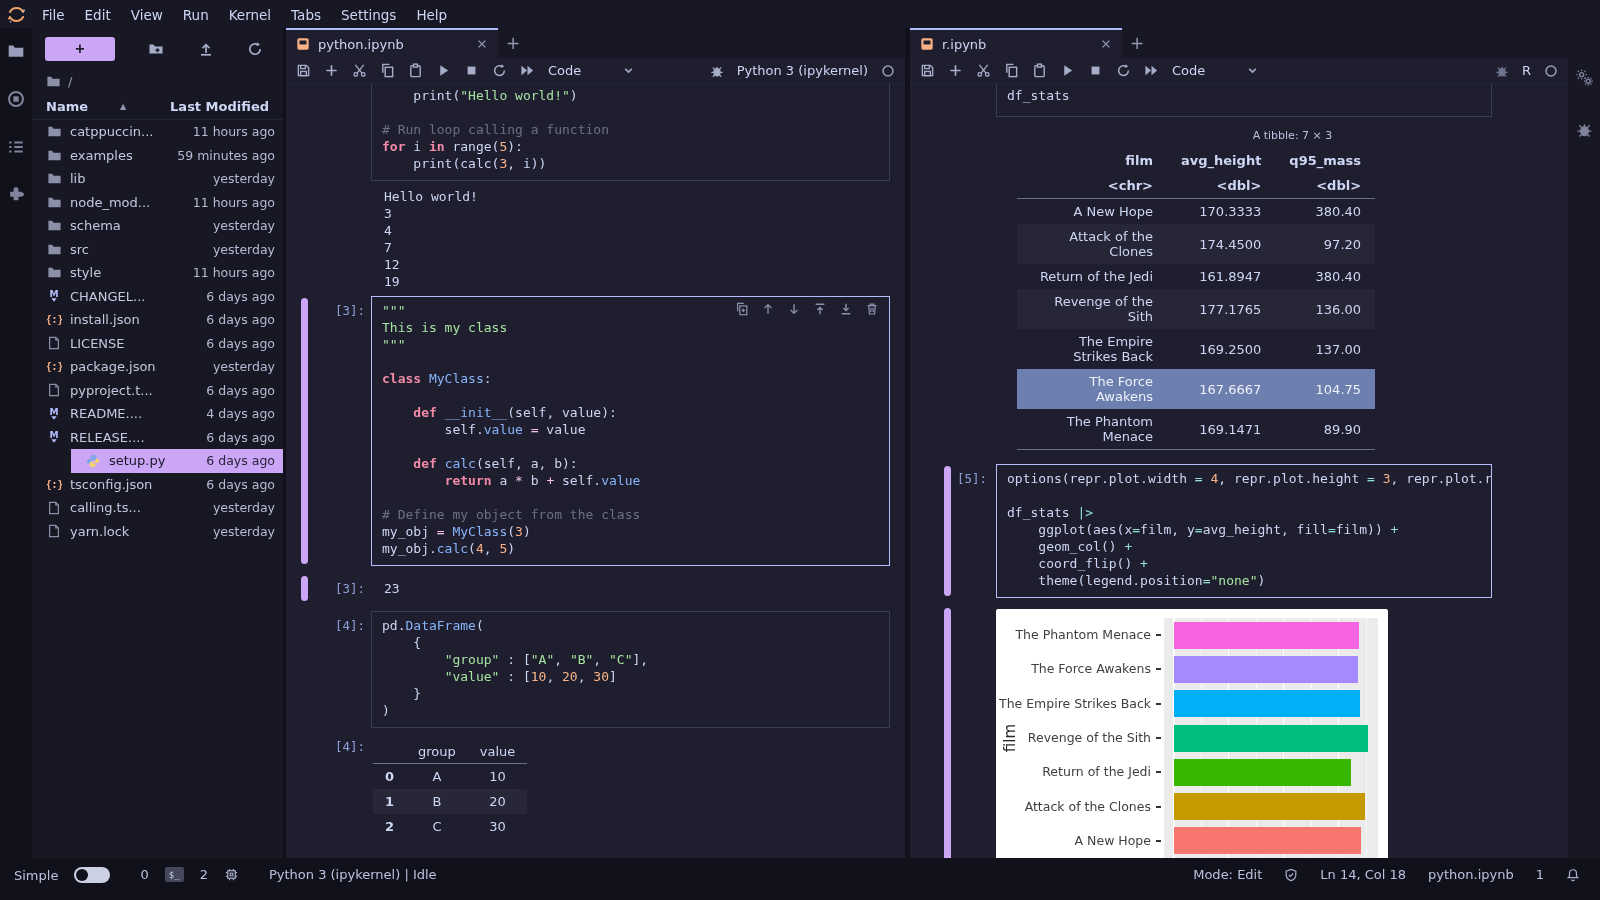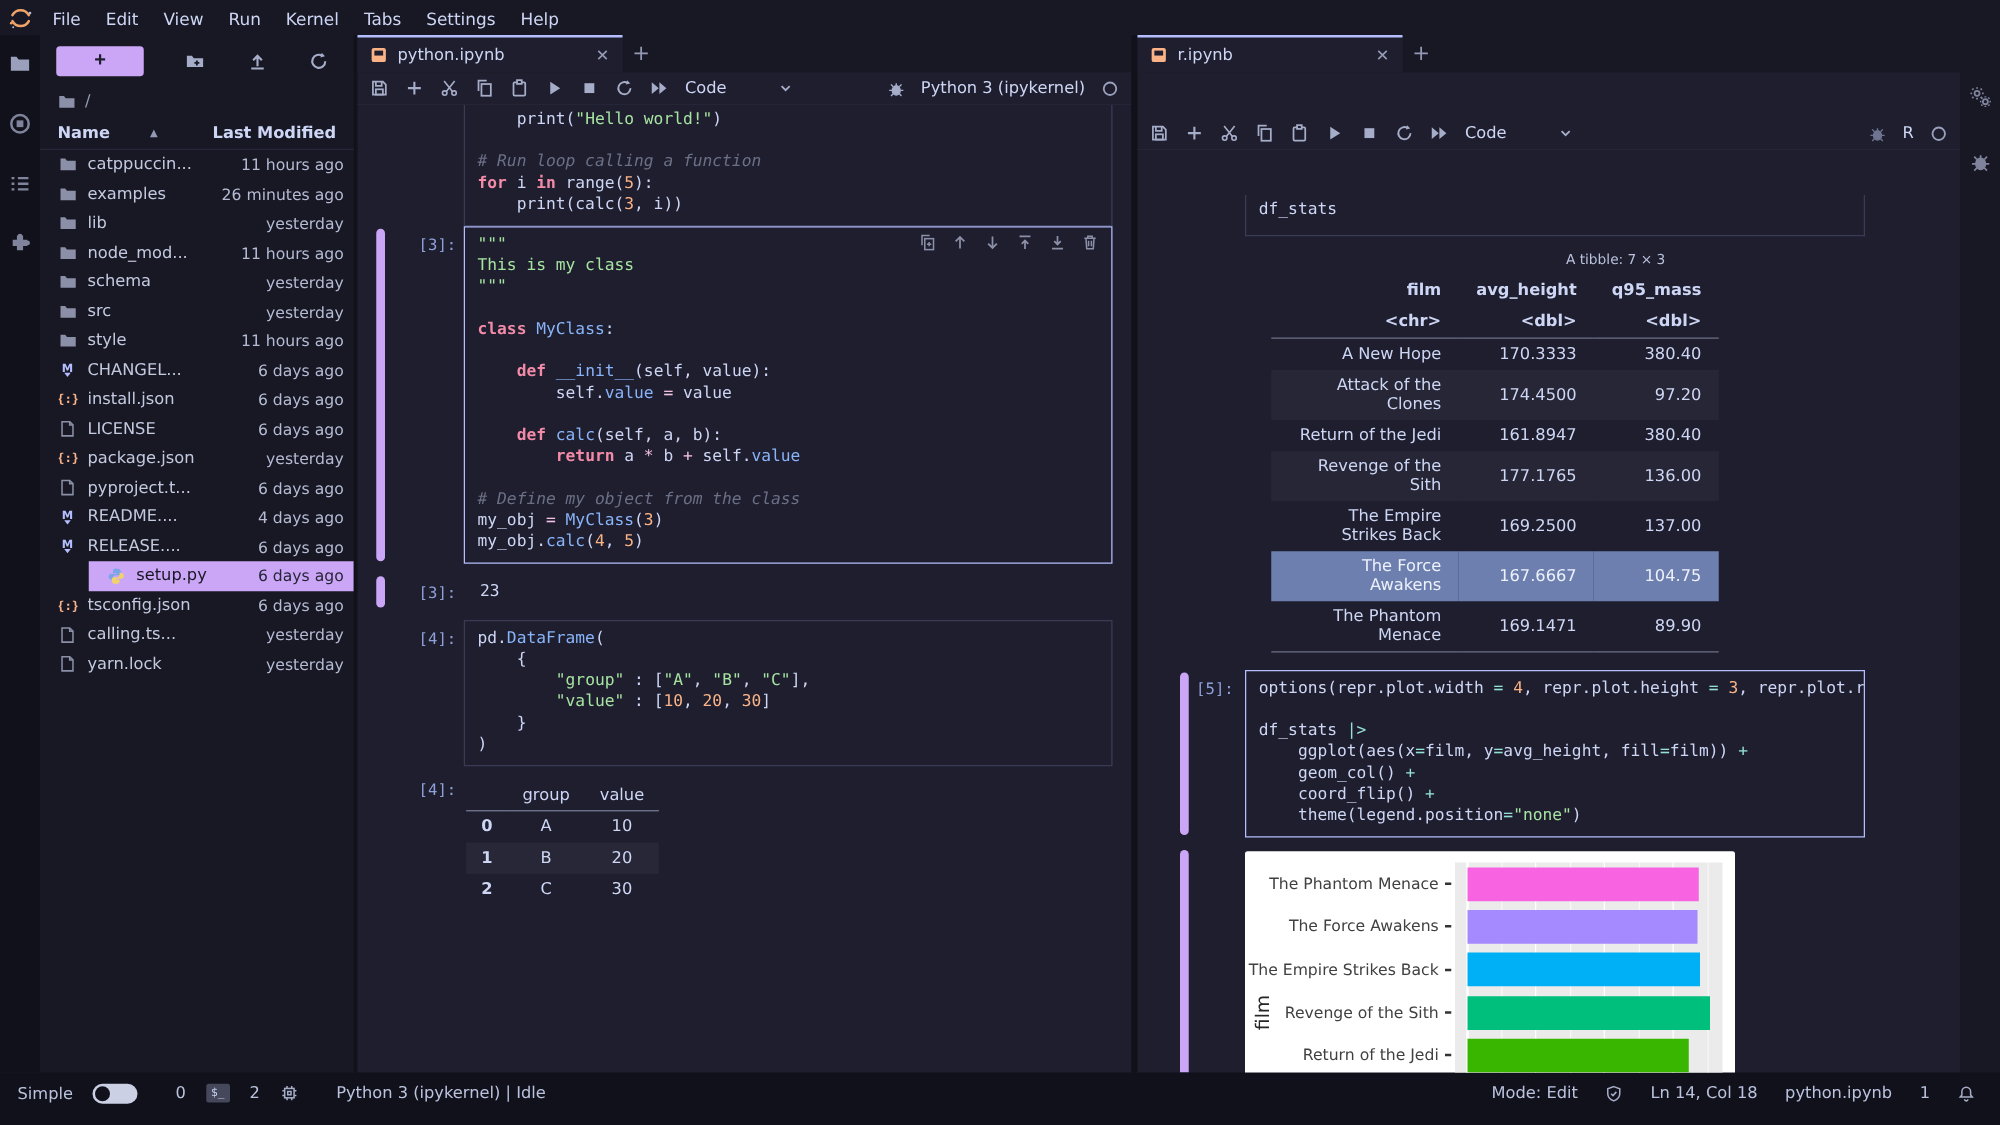--- a/index.html
+++ b/index.html
@@ -40,21 +40,21 @@
   .frow{height:23.5px;display:flex;align-items:center;gap:8px;padding:0 8px 0 14px;font-size:13px;color:#c3cadf;}
   .frow .fname{flex:1;white-space:nowrap;overflow:hidden;}
   .frow .fmod{color:#b4bbd2;font-size:12.5px;}
   .frow.selected{background:var(--mauve);color:#181825;margin-left:39px;}
   .frow.selected .fmod{color:#262637;}
   .fic{width:16px;display:flex;justify-content:center;color:#8b90a8;}
   .md-ic{color:var(--lav);} .json-ic{color:var(--peach);font-weight:bold;font-size:10px;font-family:"DejaVu Sans Mono",monospace;}
   
   .nbpanel{display:flex;flex-direction:column;background:var(--base);min-width:0;}
   .nbpanel.py{width:620px;border-left:1px solid var(--crust);}
-  .nbpanel.r{width:663px;border-left:5px solid var(--crust);gap:36px;}
+  .nbpanel.r{width:663px;border-left:5px solid var(--crust);}
   .tabbar{height:30px;background:var(--mantle);display:flex;align-items:stretch;}
   .tab{width:212px;background:var(--base);border-top:2px solid var(--lav);display:flex;align-items:center;
        gap:8px;padding:0 10px;color:var(--text);font-size:13px;}
   .tab .close{margin-left:auto;color:#9399b3;}
   .newtab{width:30px;display:flex;align-items:center;justify-content:center;color:#9399b3;font-size:17px;}
   .nbtoolbar{height:26px;display:flex;align-items:center;padding:0 10px;gap:13px;border-bottom:1px solid #252538;}
   .nbtoolbar .lbl{font-size:13px;color:var(--text);}
   .spacer{flex:1;}
   .nbcontent{flex:1;overflow:hidden;padding-top:0;}
   .cellrow{display:flex;align-items:stretch;}
@@ -66,21 +66,21 @@
   .r .prompt{width:45px;padding-right:9px;}
   .cellbox{flex:1;border:1px solid var(--border);background:var(--base);padding:5px 0 8px 10px;
            margin-right:15px;position:relative;overflow:hidden;}
   .r .cellbox{margin-right:76px;}
   .cellbox.activecell{border-color:var(--lav);}
   .cellbox.cut{border-top:none;padding-top:3px;}
   .code,.outstream{font-family:"DejaVu Sans Mono",monospace;font-size:13px;line-height:17px;
                    color:var(--text);white-space:pre;}
   .outstream{padding:7px 0 6px 13px;}
   .tok-kw{color:#f38ba8;font-weight:bold;} .tok-str{color:#a6e3a1;} .tok-num{color:var(--peach);}
-  .tok-com{color:#6c7086;font-style:italic;} .tok-fn{color:#89b4fa;}
+  .tok-com{color:#6c7086;} .tok-fn{color:#89b4fa;}
   .tok-op{color:#94e2d5;} .tok-op2{color:#f5c2e7;} .tok-pl{color:var(--text);}
   .celltoolbar{position:absolute;top:5px;right:10px;display:flex;gap:12px;color:#8b90a8;}
   
   .dftable{margin:8px 0 0 2px;font-size:13px;color:var(--text);border-collapse:collapse;}
   .dftable th{font-weight:normal;padding:4px 12px;text-align:center;}
   .dftable td{padding:5px 12px;text-align:center;}
   .dftable td.idx{font-weight:bold;text-align:left;}
   .dftable thead tr{border-bottom:1px solid #6c7086;}
   .dftable tr.stripe{background:rgba(255,255,255,0.045);}
   
@@ -205,21 +205,21 @@
             <span class="fname">catppuccin...</span>
             <span class="fmod">11 hours ago</span>
           </div>
           <div class="frow">
             <span class="fic">
               <svg viewBox="0 0 16 16" width="15" height="15">
                 <path d="M1.5 3h4l1.5 2h7.5v8h-13z" fill="currentColor"></path>
               </svg>
             </span>
             <span class="fname">examples</span>
-            <span class="fmod">26 minutes ago</span>
+            <span class="fmod">59 minutes ago</span>
           </div>
           <div class="frow">
             <span class="fic">
               <svg viewBox="0 0 16 16" width="15" height="15">
                 <path d="M1.5 3h4l1.5 2h7.5v8h-13z" fill="currentColor"></path>
               </svg>
             </span>
             <span class="fname">lib</span>
             <span class="fmod">yesterday</span>
           </div>
@@ -461,20 +461,25 @@
           </span>
       </div>
 
       <div class="nbcontent py">
         <div class="cellrow">
           <div class="collapser"></div>
           <div class="prompt"></div>
           <div class="cellbox cut">
               <div class="code" id="py-cellA"><div class="cl"><span class="tok-pl">    print(</span><span class="tok-str">"Hello world!"</span><span class="tok-pl">)</span></div><div class="cl">&nbsp;</div><div class="cl"><span class="tok-com"># Run loop calling a function</span></div><div class="cl"><span class="tok-kw">for</span><span class="tok-pl"> i </span><span class="tok-kw">in</span><span class="tok-pl"> range(</span><span class="tok-num">5</span><span class="tok-pl">):</span></div><div class="cl"><span class="tok-pl">    print(calc(</span><span class="tok-num">3</span><span class="tok-pl">, i))</span></div></div>
             </div>
+        </div>
+        <div class="cellrow">
+          <div class="collapser"></div>
+          <div class="prompt"></div>
+          <div class="outstream" id="py-outA"><div>Hello world!</div><div>3</div><div>4</div><div>7</div><div>12</div><div>19</div></div>
         </div>
         <div class="cellrow">
           <div class="collapser on"></div>
           <div class="prompt">[3]:</div>
           <div class="cellbox activecell">
             <div class="celltoolbar">
               <span>
                   <svg viewBox="0 0 16 16" width="14" height="14" fill="none" stroke="currentColor" stroke-width="1.4">
                     <rect x="5.5" y="4.5" width="8" height="10"></rect>
                     <path d="M3 10.5V1.5h7"></path>

